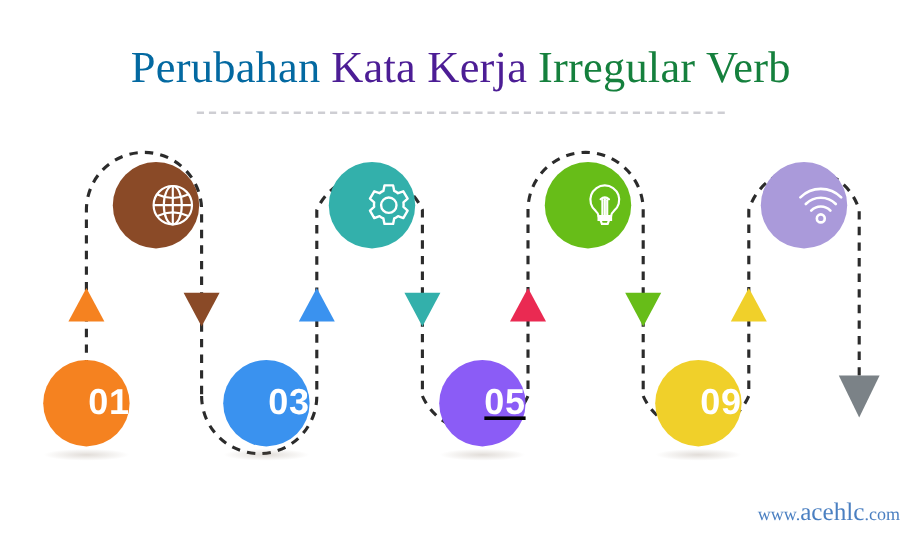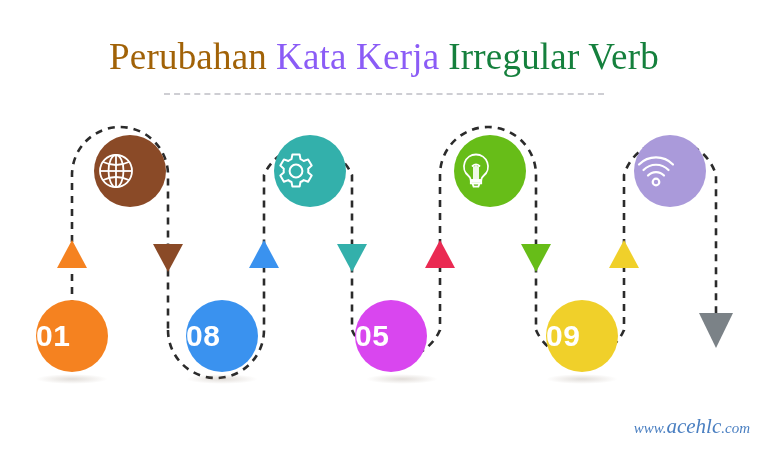--- a/index.html
+++ b/index.html
@@ -55,21 +55,21 @@
     width: 768px;
     height: 455px;
   }
 
   
   .node {
     position: absolute;
     border-radius: 50%;
     display: flex;
     align-items: center;
-    justify-content: flex-start;
+    justify-content: flex-end;
   }
   .icon-node {
     width: 72px;
     height: 72px;
   }
   .num-node {
     width: 72px;
     height: 72px;
   }
   .num-label {
@@ -104,21 +104,21 @@
   .foot-small { font-size: 15px; }
   .foot-big   { font-size: 21px; }
 </style>
 </head>
 <body>
 
 <div id="stage">
 
   <div id="title-block">
     <div id="page-title">
-      <span class="t-seg1" style="color: #a16207;">Perubahan</span><span class="t-seg2" style="color: #8b5cf6;">Kata Kerja</span><span class="t-seg3" style="color: #15803d;">Irregular Verb</span>
+      <span class="t-seg1" style="color: #0369a1;">Perubahan</span><span class="t-seg2" style="color: #4c1d95;">Kata Kerja</span><span class="t-seg3" style="color: #15803d;">Irregular Verb</span>
     </div>
   </div>
   <div id="title-rule" style="border-top-color: rgb(201, 201, 207);"></div>
 
   <svg id="path-svg" viewBox="0 0 768 455">
     <g fill="none" stroke="#2b2b2b" stroke-width="2.6" stroke-dasharray="7 6" stroke-linecap="butt">
 
       <path d="M 72,320 L 72,175 A 48,48 0 0 1 168,175 L 168,330"></path>
 
       <path d="M 168,330 A 48,48 0 0 0 264,330 L 264,175 A 48,48 0 0 1 352,175 L 352,330"></path>
@@ -204,28 +204,28 @@
   <div class="node-shadow" style="left:36px;  top:374px;"></div>
   <div class="node-shadow" style="left:186px; top:374px;"></div>
   <div class="node-shadow" style="left:366px; top:374px;"></div>
   <div class="node-shadow" style="left:546px; top:374px;"></div>
 
   <div class="node num-node" style="left:36px; top:300px; background:#f58220;">
     <span class="num-label">01</span>
   </div>
 
   <div class="node num-node" style="left:186px; top:300px; background:#3a92ef;">
-    <span class="num-label">08</span>
-  </div>
-
-  <div class="node num-node" style="left:355px; top:300px; background:#d946ef;">
+    <span class="num-label">03</span>
+  </div>
+
+  <div class="node num-node" style="left:366px; top:300px; background:#8b5cf6;text-decoration:underline;">
     <span class="num-label">05</span>
   </div>
 
   <div class="node num-node" style="left:546px; top:300px; background:#f0d02a;">
     <span class="num-label">09</span>
   </div>
 
-  <div id="footer" style="color: rgb(74, 127, 193); font-style: italic;">
+  <div id="footer" style="color: rgb(74, 127, 193);">
     <span class="foot-small">www.</span><span class="foot-big">acehlc</span><span class="foot-small">.com</span>
   </div>
 
 </div>
 
 </body></html>

